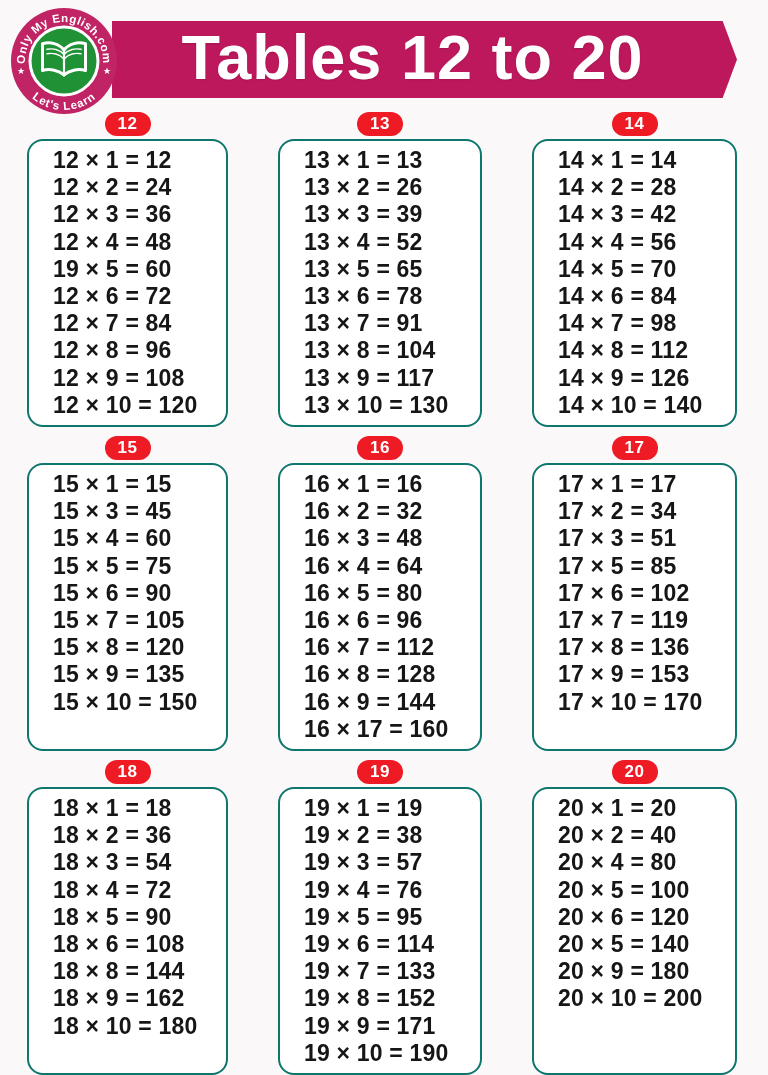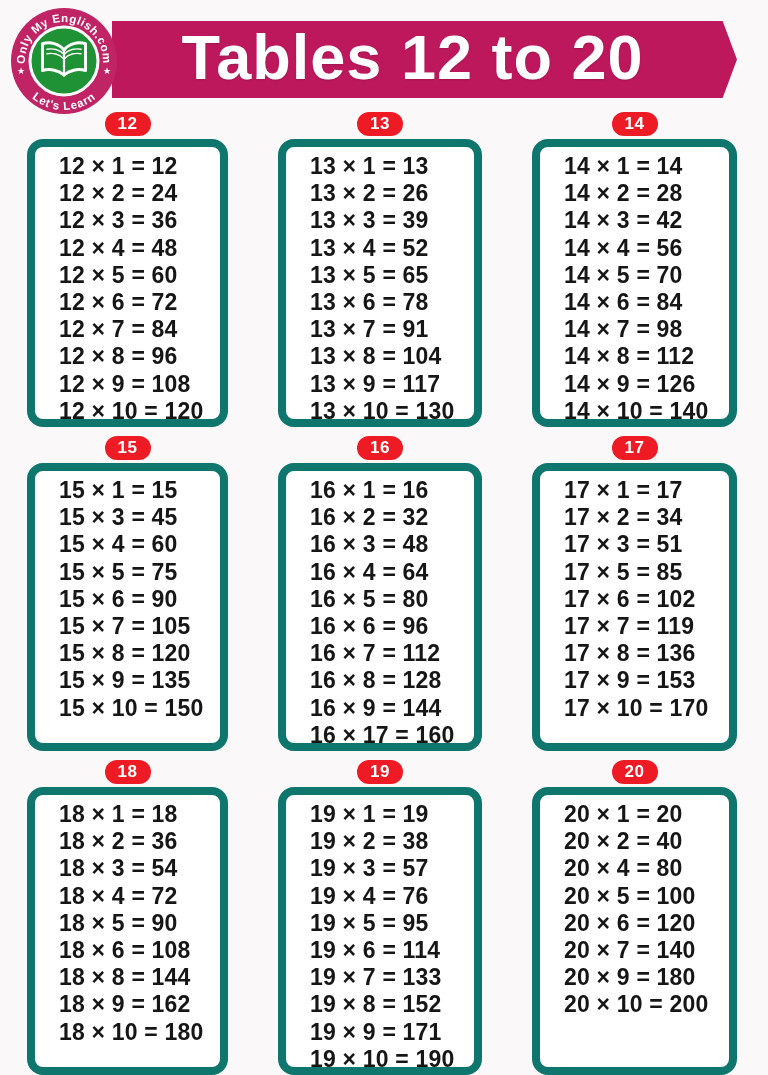--- a/index.html
+++ b/index.html
@@ -39,21 +39,21 @@
     height:24px; min-width:46px; padding:0 13px;
     background:#EE1B24; border-radius:12px;
     color:#FFFFFF; font-size:17px; font-weight:bold;
     display:flex; align-items:center; justify-content:center;
     margin-bottom:3px; position:relative; z-index:2;
     letter-spacing:0.5px;
   }
   .card {
     width:100%; height:288px;
     background:#FFFFFF;
-    border:8px solid #0f766e; border-radius:16px;
+    border:2px solid #0f766e; border-radius:16px;
     padding:6px 4px 8px 24px;
     position:relative; z-index:1;
   }
   .row {
     font-size:23px; font-weight:bold; color:#161616;
     line-height:27.2px; white-space:nowrap; letter-spacing:0.2px;
   }
 </style>
 </head>
 <body>
@@ -89,21 +89,21 @@
 </svg>
 
 <div class="grid">
   <div class="table-block">
     <div class="badge">12</div>
     <div class="card">
         <div class="row">12 × 1 = 12</div>
         <div class="row">12 × 2 = 24</div>
         <div class="row">12 × 3 = 36</div>
         <div class="row">12 × 4 = 48</div>
-        <div class="row">12 × 5 = 60</div>
+        <div class="row">19 × 5 = 60</div>
         <div class="row">12 × 6 = 72</div>
         <div class="row">12 × 7 = 84</div>
         <div class="row">12 × 8 = 96</div>
         <div class="row">12 × 9 = 108</div>
         <div class="row">12 × 10 = 120</div>
       </div>
   </div>
 
   <div class="table-block">
     <div class="badge">13</div>
@@ -215,18 +215,18 @@
   </div>
 
   <div class="table-block">
     <div class="badge">20</div>
     <div class="card">
         <div class="row">20 × 1 = 20</div>
         <div class="row">20 × 2 = 40</div>
         <div class="row">20 × 4 = 80</div>
         <div class="row">20 × 5 = 100</div>
         <div class="row">20 × 6 = 120</div>
-        <div class="row">20 × 7 = 140</div>
+        <div class="row">20 × 5 = 140</div>
         <div class="row">20 × 9 = 180</div>
         <div class="row">20 × 10 = 200</div>
       </div>
   </div>
 </div>
 
 </body></html>

